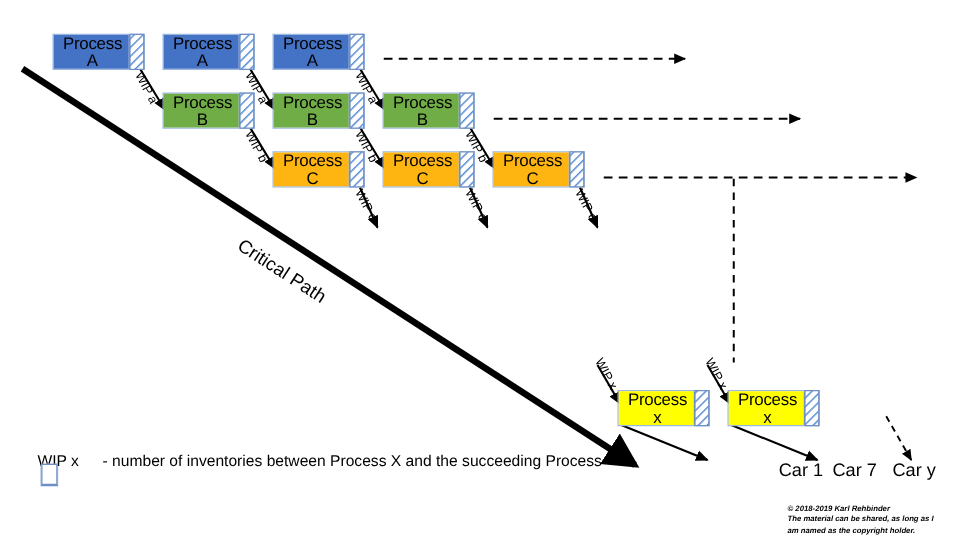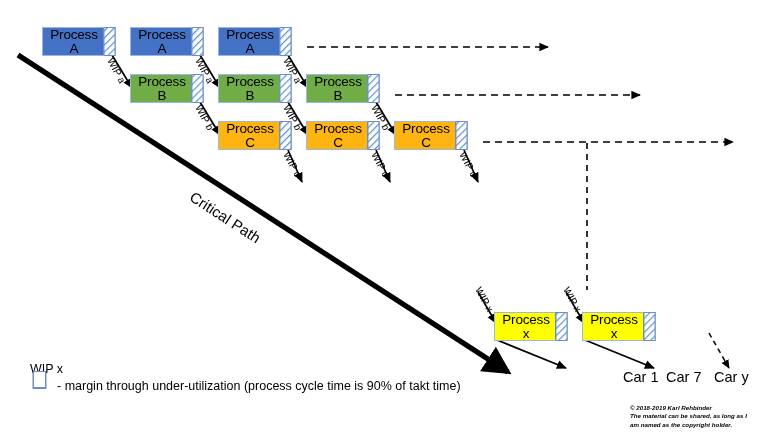--- a/index.html
+++ b/index.html
@@ -217,20 +217,20 @@
   <div class="wip" style="left:483px;top:285px;transform:rotate(62deg);">WIP x</div>
   <div class="wip" style="left:571px;top:285px;transform:rotate(62deg);">WIP x</div>
 
   <div class="critical" style="left:196px;top:188px;transform:rotate(33deg);">Critical Path</div>
 
   <div class="txt carlbl" style="left:578px;top:369px;margin-left:45px;">Car 1</div>
   <div class="txt carlbl" style="left:666px;top:369px;">Car 7</div>
   <div class="txt carlbl" style="left:714px;top:369px;">Car y</div>
 
   <div class="txt legend" style="left:30px;top:362px;">WIP x</div>
+  <div class="txt legend" style="left:82px;top:362px;">- number of inventories between Process X and the succeeding Process</div>
   <div class="legendswatch" style="left:33px;top:371px;width:13px;height:17px;background:#fff;"></div>
-  <div class="txt legend" style="left:57px;top:379px;">- margin through under-utilization (process cycle time is 90% of takt time)</div>
 
   <div class="copyright" style="left:630px;top:404px;">© 2018-2019 Karl Rehbinder
 The material can be shared, as long as I
 am named as the copyright holder.</div>
 
 </div>
 
 </body></html>

